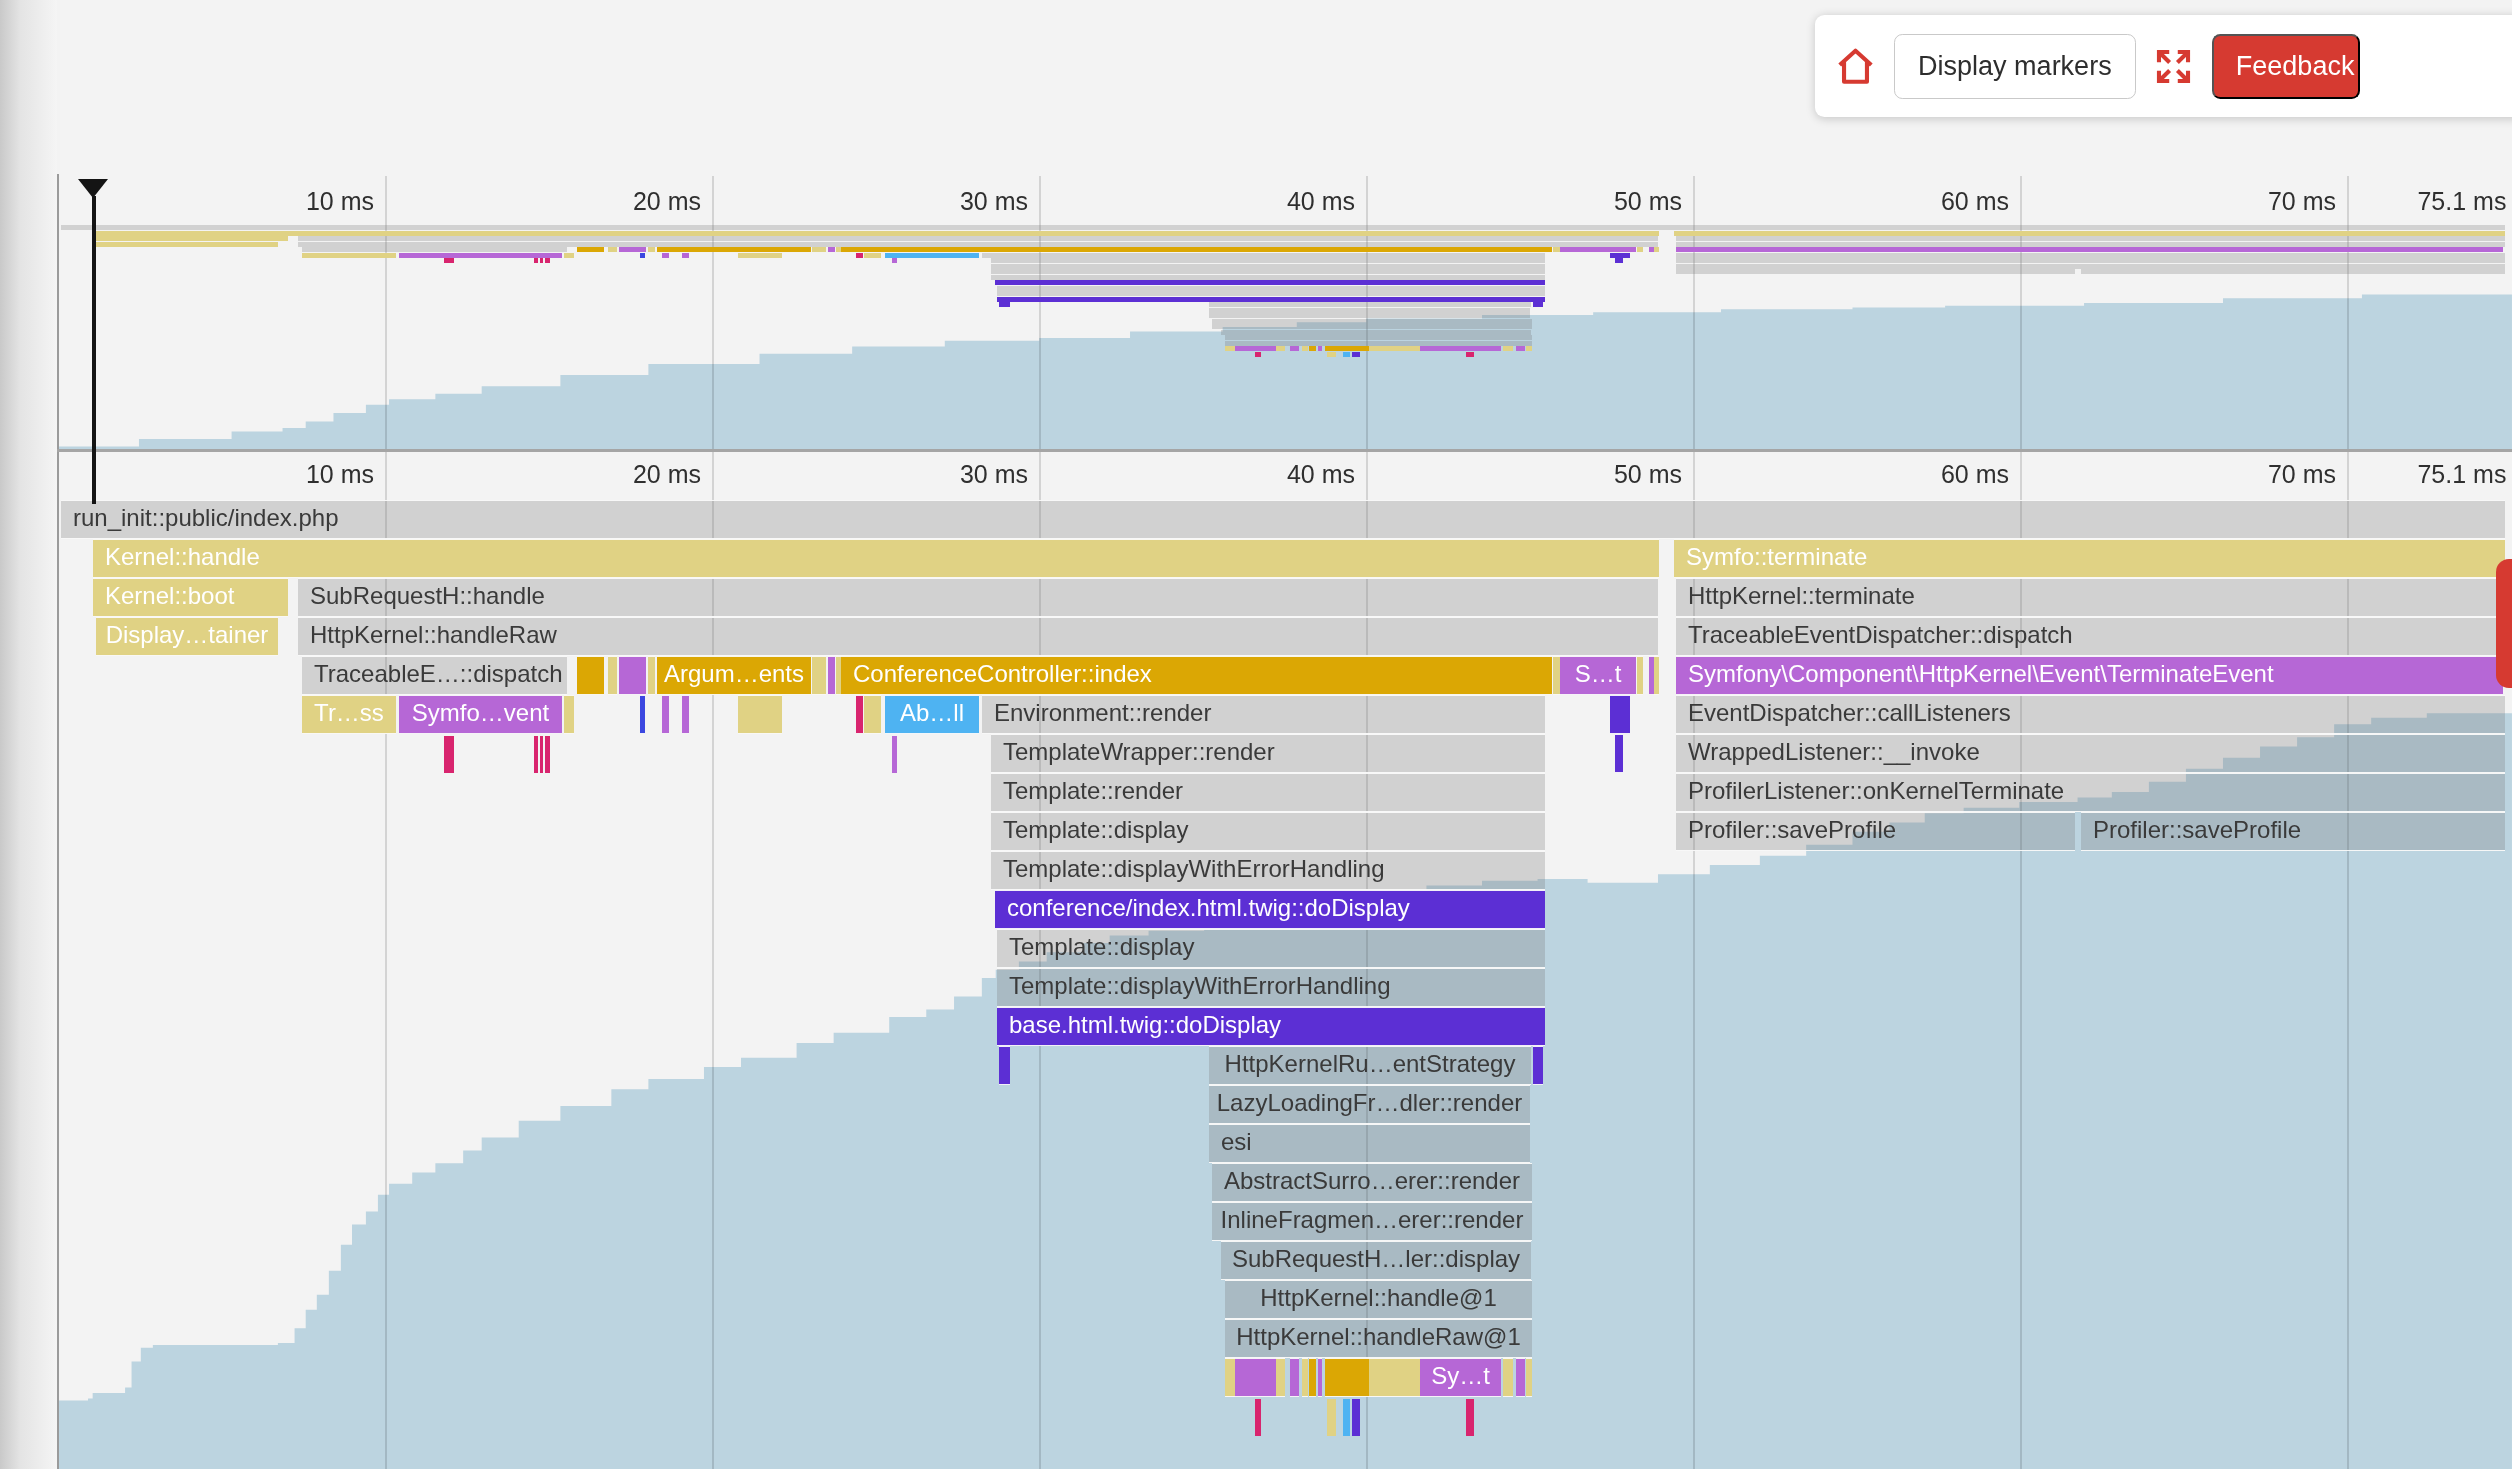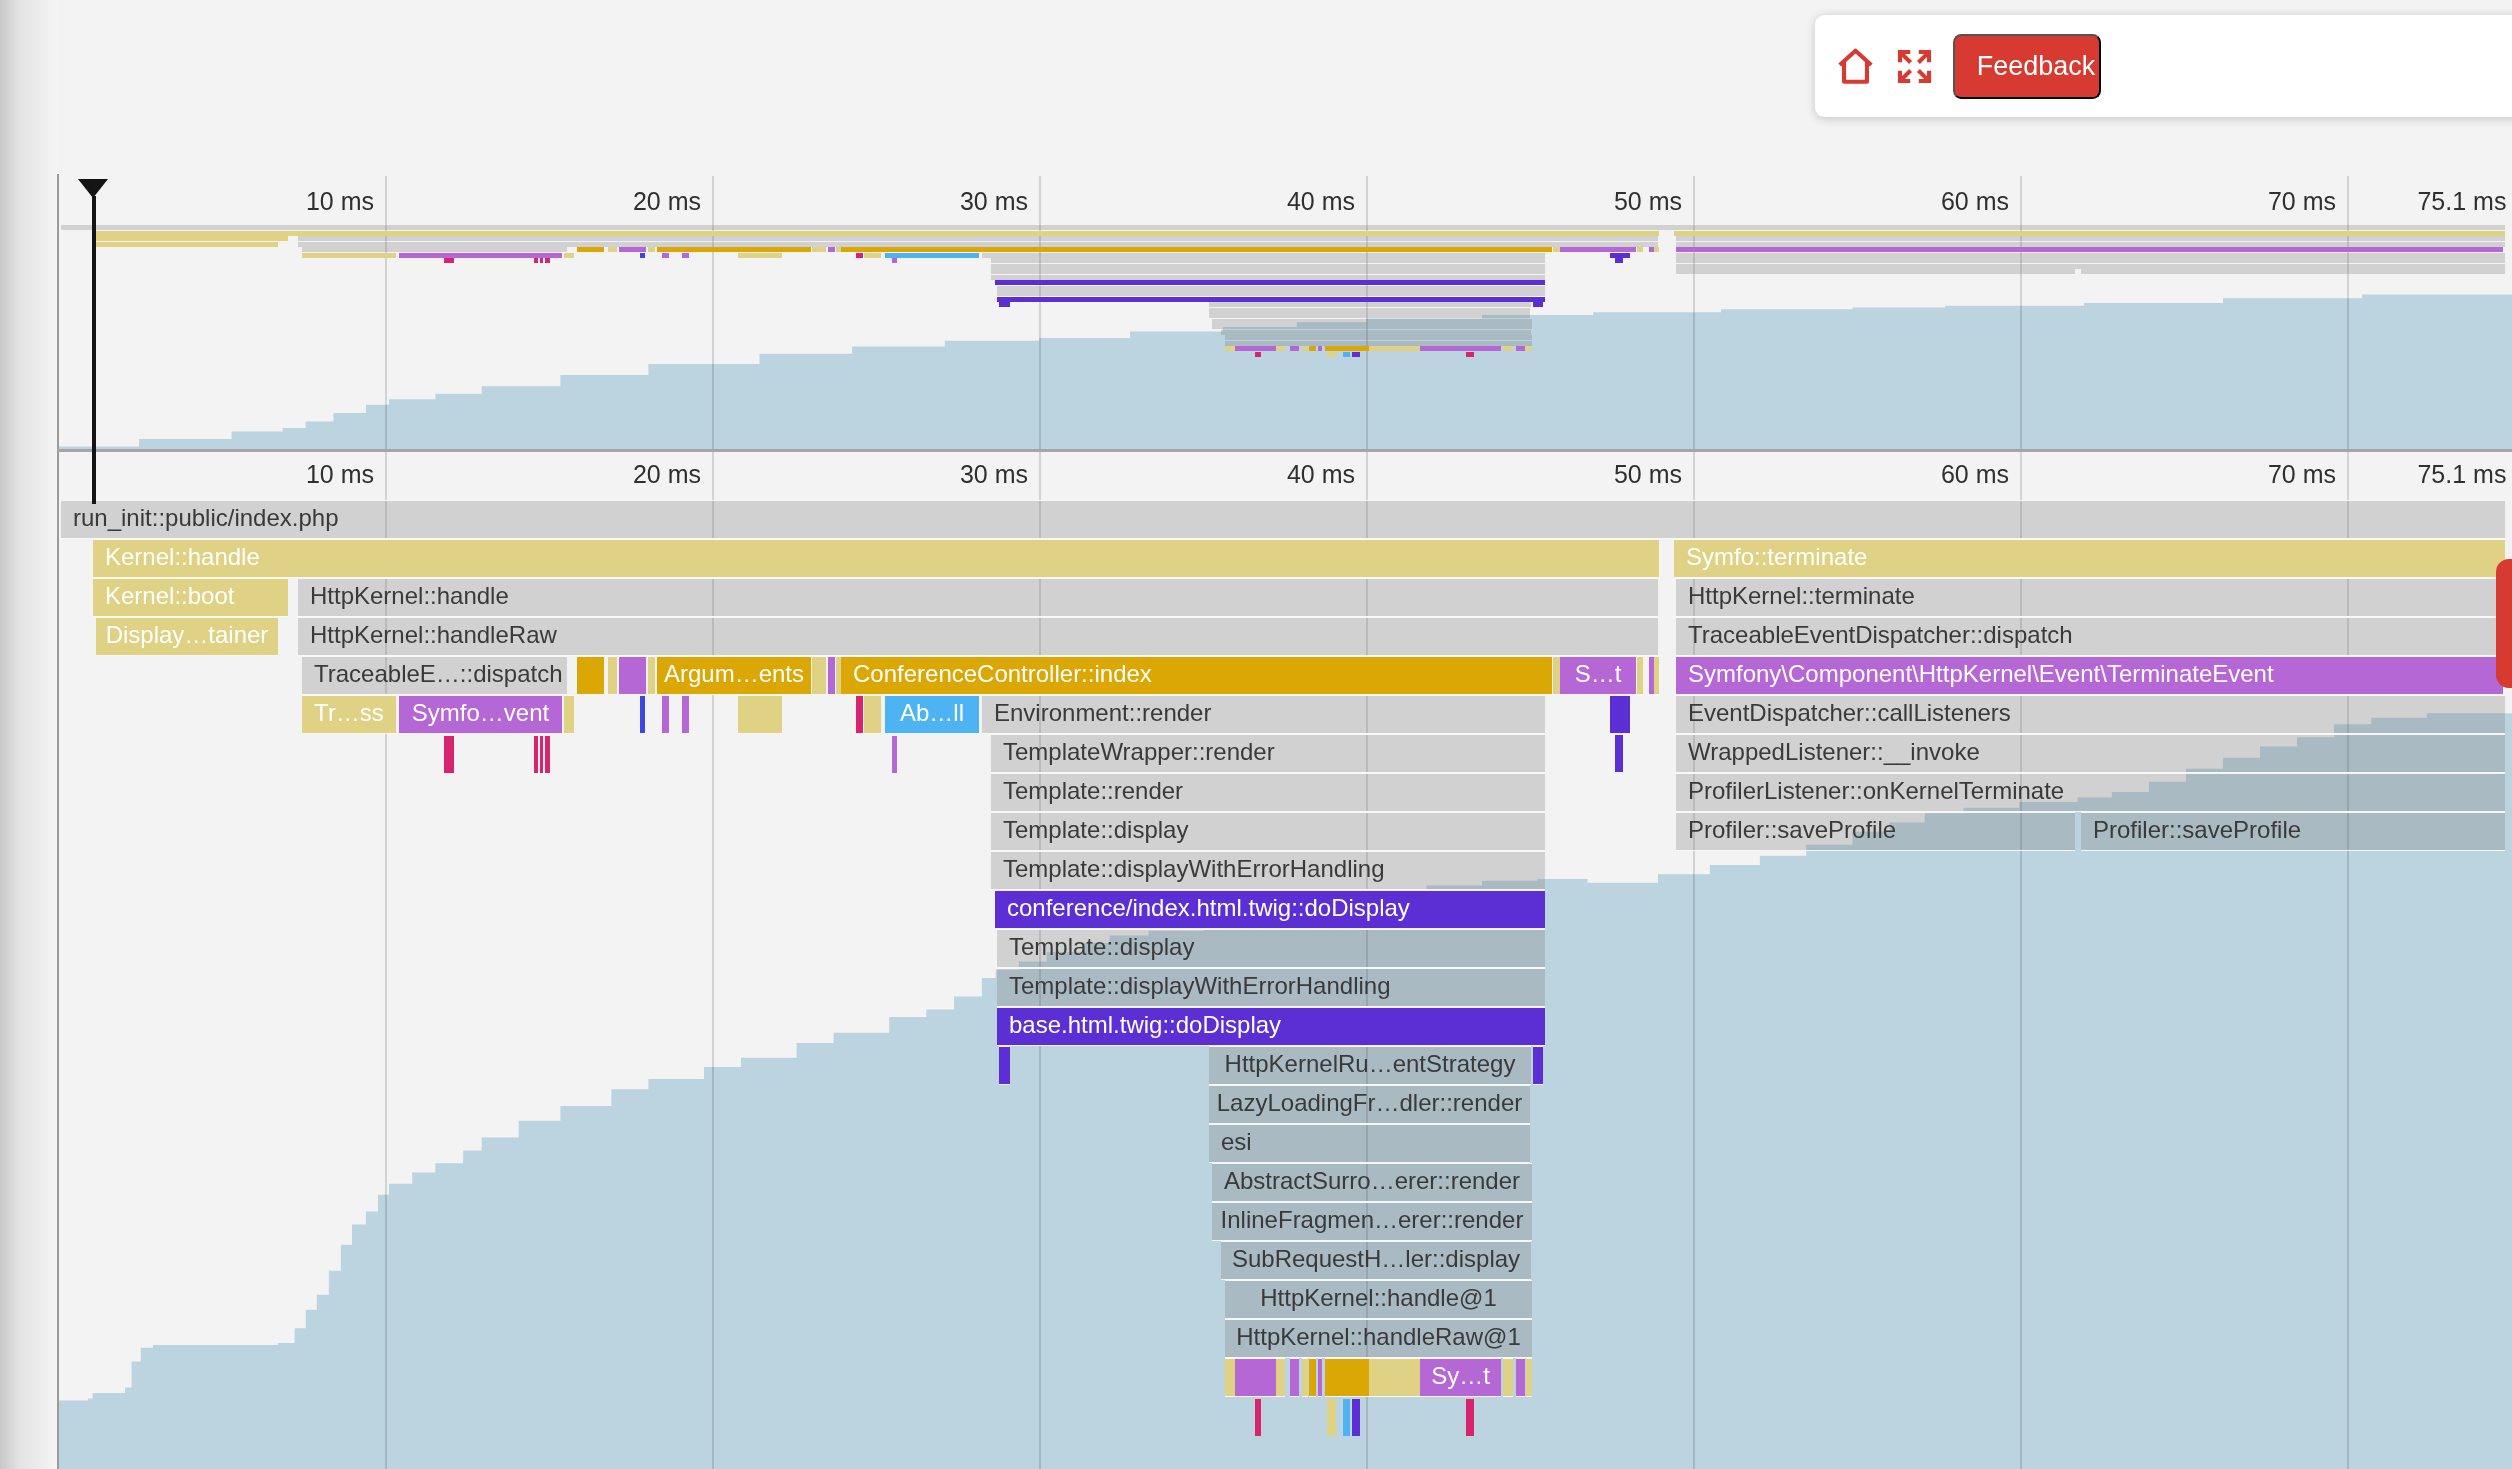--- a/index.html
+++ b/index.html
@@ -172,21 +172,21 @@
       <div class="abs mini-mark" style="left: 1327px; width: 9.3px; top: 352px; background: rgb(224, 210, 132);"></div>
       <div class="abs mini-mark" style="left: 1343px; width: 7.4px; top: 352px; background: rgb(78, 179, 242);"></div>
       <div class="abs mini-mark" style="left: 1352px; width: 8.3px; top: 352px; background: rgb(92, 47, 212);"></div>
       <div class="abs mini-mark" style="left: 1466px; width: 8.3px; top: 352px; background: rgb(216, 36, 110);"></div>
     </div>
   <div id="main-bars">
       <div class="abs bar" style="left: 61px; width: 2444px; top: 500px; background: rgba(118, 118, 118, 0.27); color: rgb(58, 58, 58); padding-left: 12px;">run_init::public/index.php</div>
       <div class="abs bar" style="left: 93px; width: 1566px; top: 539px; background: rgb(224, 210, 132); color: rgb(255, 255, 255); padding-left: 12px;">Kernel::handle</div>
       <div class="abs bar" style="left: 1674px; width: 831px; top: 539px; background: rgb(224, 210, 132); color: rgb(255, 255, 255); padding-left: 12px;">Symfo::terminate</div>
       <div class="abs bar" style="left: 93px; width: 195px; top: 578px; background: rgb(224, 210, 132); color: rgb(255, 255, 255); padding-left: 12px;">Kernel::boot</div>
-      <div class="abs bar" style="left: 298px; width: 1360px; top: 578px; background: rgba(118, 118, 118, 0.27); color: rgb(58, 58, 58); padding-left: 12px;">HttpKernel::handle</div>
+      <div class="abs bar" style="left: 298px; width: 1360px; top: 578px; background: rgba(118, 118, 118, 0.27); color: rgb(58, 58, 58); padding-left: 12px;">SubRequestH::handle</div>
       <div class="abs bar" style="left: 1676px; width: 829px; top: 578px; background: rgba(118, 118, 118, 0.27); color: rgb(58, 58, 58); padding-left: 12px;">HttpKernel::terminate</div>
       <div class="abs bar" style="left: 96px; width: 182px; top: 617px; background: rgb(224, 210, 132); color: rgb(255, 255, 255); text-align: center;">Display…tainer</div>
       <div class="abs bar" style="left: 298px; width: 1360px; top: 617px; background: rgba(118, 118, 118, 0.27); color: rgb(58, 58, 58); padding-left: 12px;">HttpKernel::handleRaw</div>
       <div class="abs bar" style="left: 1676px; width: 829px; top: 617px; background: rgba(118, 118, 118, 0.27); color: rgb(58, 58, 58); padding-left: 12px;">TraceableEventDispatcher::dispatch</div>
       <div class="abs bar" style="left: 302px; width: 265px; top: 656px; background: rgba(118, 118, 118, 0.27); color: rgb(58, 58, 58); padding-left: 12px;">TraceableE…::dispatch</div>
       <div class="abs bar" style="left: 577px; width: 27px; top: 656px; background: rgb(219, 167, 4);"></div>
       <div class="abs bar" style="left: 608px; width: 9.3px; top: 656px; background: rgb(224, 210, 132);"></div>
       <div class="abs bar" style="left: 619px; width: 27px; top: 656px; background: rgb(182, 103, 214);"></div>
       <div class="abs bar" style="left: 648px; width: 7.4px; top: 656px; background: rgb(224, 210, 132);"></div>
       <div class="abs bar" style="left: 657px; width: 154px; top: 656px; background: rgb(219, 167, 4); color: rgb(255, 255, 255); text-align: center;">Argum…ents</div>
@@ -265,20 +265,23 @@
   <div class="abs marker-line" style="left:92px;top:196px;height:308px;"></div>
 
   <div class="abs red-pill" style="left: 2496px; top: 559px; height: 129px; background: rgb(214, 58, 49);"></div>
 
   <div class="abs toolbar-card">
     <span class="icon-btn">
       <svg width="43" height="43" viewBox="0 0 24 24" fill="none">
         <path d="M3.2 11.2 L12 3.2 L20.8 11.2 M5.6 9.3 V20.5 H18.4 V9.3" stroke="#d63a31" stroke-width="2.3" stroke-linejoin="round" fill="none"></path>
       </svg>
     </span>
+    <button class="tb-btn">
+      <span>Display markers</span>
+    </button>
     <span class="icon-btn">
       <svg width="41" height="41" viewBox="0 0 24 24" fill="none">
         <path d="M14.5 3.5h6v6 M20.5 3.5l-6.2 6.2 M9.5 3.5h-6v6 M3.5 3.5l6.2 6.2
                  M14.5 20.5h6v-6 M20.5 20.5l-6.2-6.2 M9.5 20.5h-6v-6 M3.5 20.5l6.2-6.2" stroke="#d63a31" stroke-width="2.4" fill="none"></path>
       </svg>
     </span>
     <button class="feedback-btn" style="background: rgb(214, 58, 49);">
       <span>Feedback</span>
     </button>
   </div>

